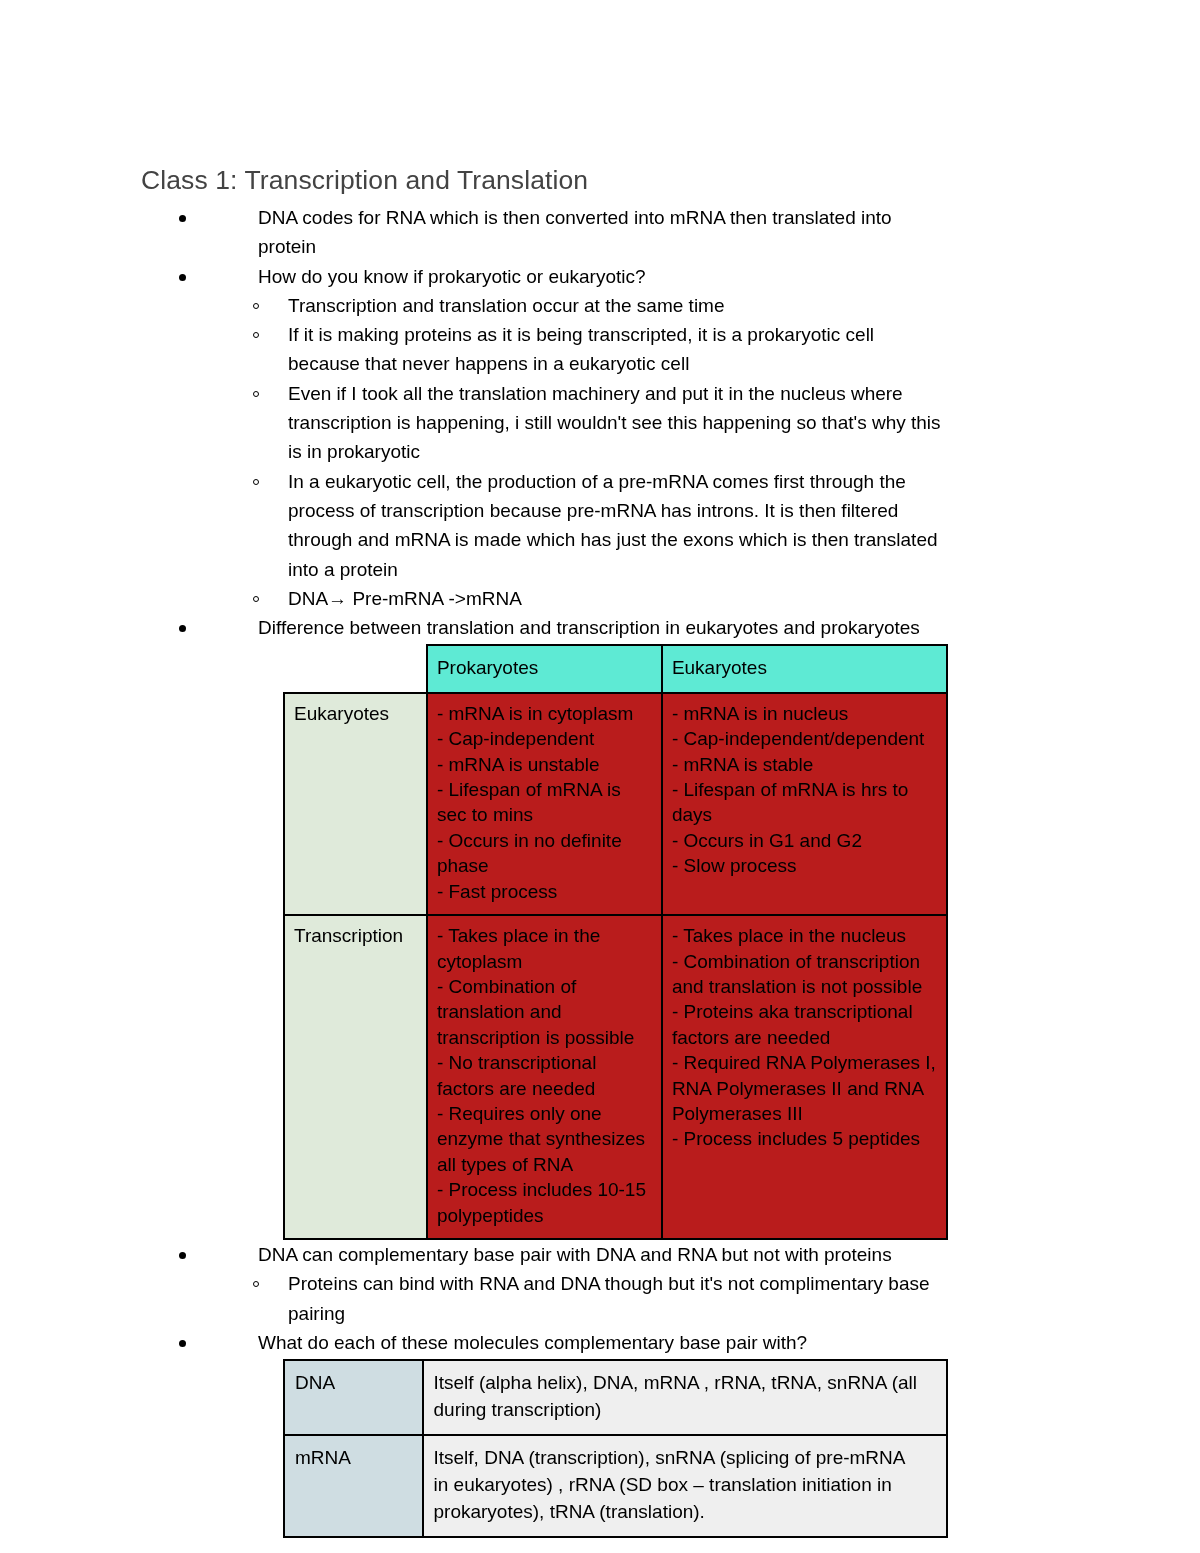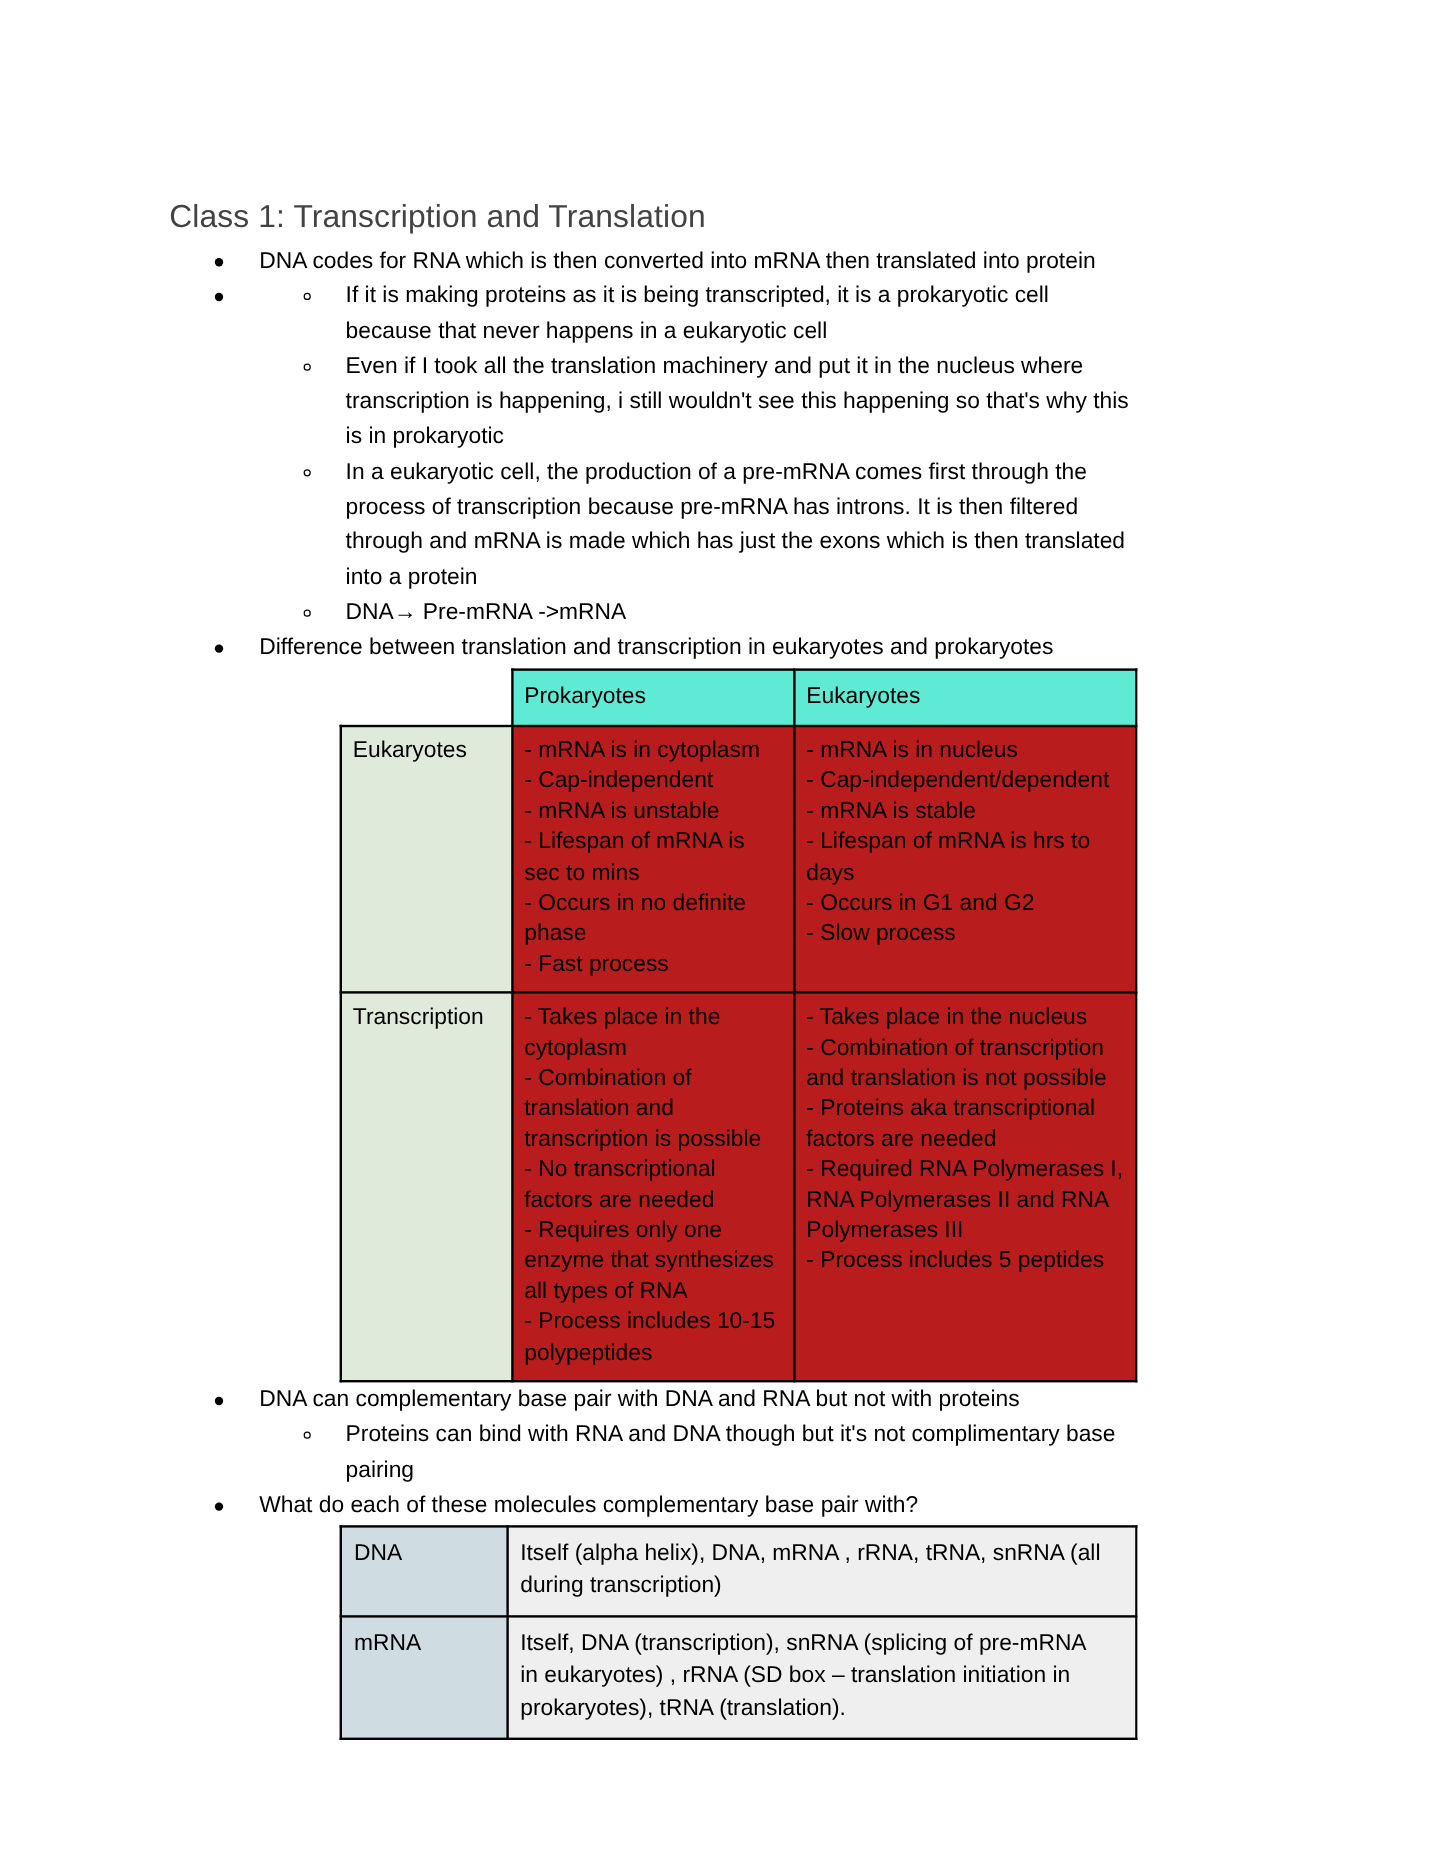--- a/index.html
+++ b/index.html
@@ -43,20 +43,21 @@
     position: relative;
     margin: 0 0 0 141px;
     padding: 0 0 0 75px;
     font-size: 19px;
     line-height: 29.3px;
     color: #000;
   }
   ul.lvl1 > li.b1 > .txt {
     display: block;
     max-width: 800px;
+    margin-left: 42px;
   }
   ul.lvl1 > li.b1::before {
     content: "";
     position: absolute;
     left: 38px;
     top: 12px;
     width: 7px;
     height: 7px;
     border-radius: 50%;
     background: #000;
@@ -156,21 +157,25 @@
 
   <h1 class="doc-title">Class 1: Transcription and Translation</h1>
 
   <ul class="lvl1">
 
     <li class="b1">
       <span class="txt">DNA codes for RNA which is then converted into mRNA then translated into protein</span>
     </li>
 
     <li class="b1">
+      <span class="txt">How do you know if prokaryotic or eukaryotic?</span>
       <ul class="lvl2">
+        <li class="b2">
+          <span class="txt">Transcription and translation occur at the same time</span>
+        </li>
         <li class="b2">
           <span class="txt">If it is making proteins as it is being transcripted, it is a prokaryotic cell because that never happens in a eukaryotic cell</span>
         </li>
         <li class="b2">
           <span class="txt">Even if I took all the translation machinery and put it in the nucleus where transcription is happening, i still wouldn't see this happening so that's why this is in prokaryotic</span>
         </li>
         <li class="b2">
           <span class="txt">In a eukaryotic cell, the production of a pre-mRNA comes first through the process of transcription because pre-mRNA has introns. It is then filtered through and mRNA is made which has just the exons which is then translated into a protein</span>
         </li>
         <li class="b2">

